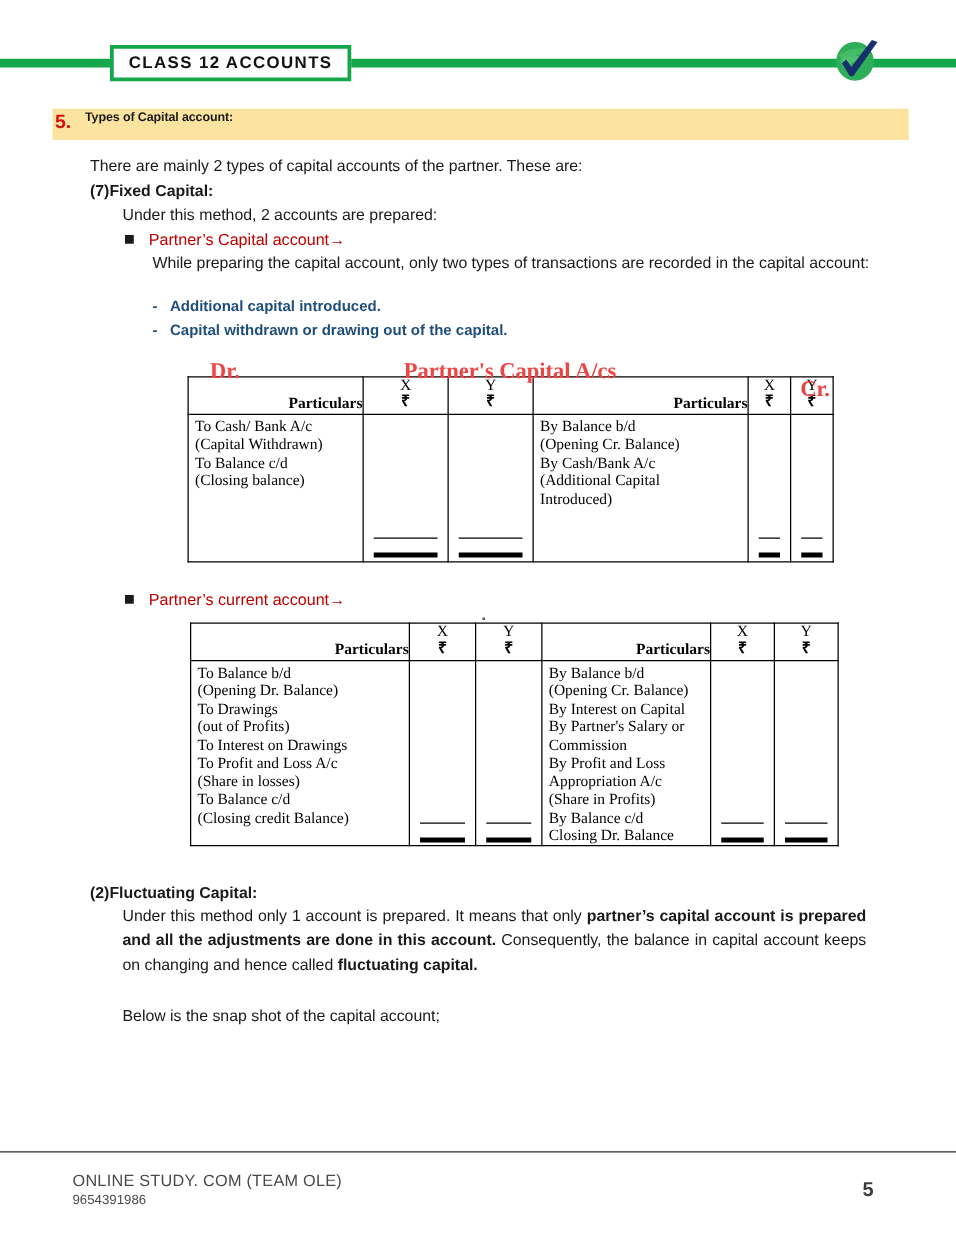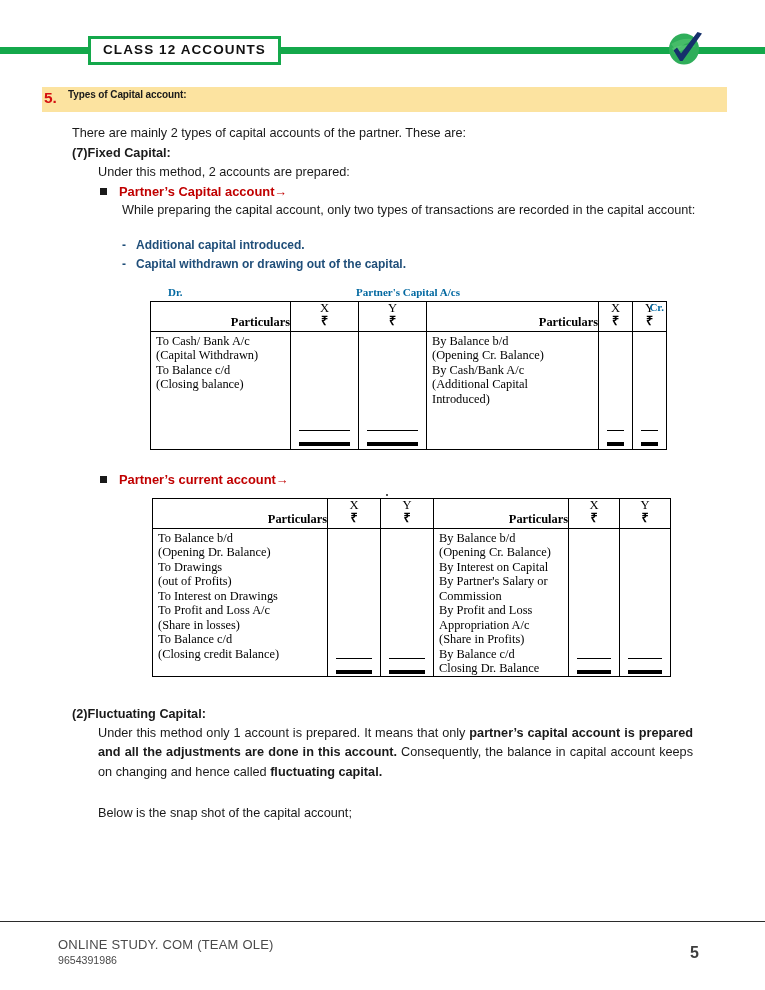--- a/index.html
+++ b/index.html
@@ -90,21 +90,21 @@
     width: 7px; height: 7px;
     background: #1a1a1a;
     display: inline-block;
     margin-right: 12px;
     flex: 0 0 auto;
     position: relative;
     top: -1px;
   }
   .bullet-red {
     font-size: 12.9px;
-    font-weight: bold;
+    font-weight: normal;
     color: #C00000;
     white-space: nowrap;
   }
   .bullet-cap { top: 184px; left: 100px; }
   .bullet-cur { top: 472px; left: 100px; }
 
   .para-while {
     top: 201px; left: 122px; width: 590px;
     text-align: justify;
   }
@@ -125,22 +125,22 @@
     font-weight: bold;
   }
 
   
   .acct-wrap { position: absolute; }
   .acct-labels {
     position: relative;
     height: 14px;
     font-family: "Liberation Serif", serif;
     font-weight: bold;
-    font-size: 11px;
-    color: #0369a1;
+    font-size: 18px;
+    color: #ef4444;
   }
   .acct-labels .dr { position: absolute; left: 18px; top: 0; }
   .acct-labels .mid {
     position: absolute; top: 0;
     left: 50%; transform: translateX(-50%);
     white-space: nowrap;
   }
   .acct-labels .cr { position: absolute; right: 2px; top: 0; margin-top: 15px; }
 
   table.acct {

